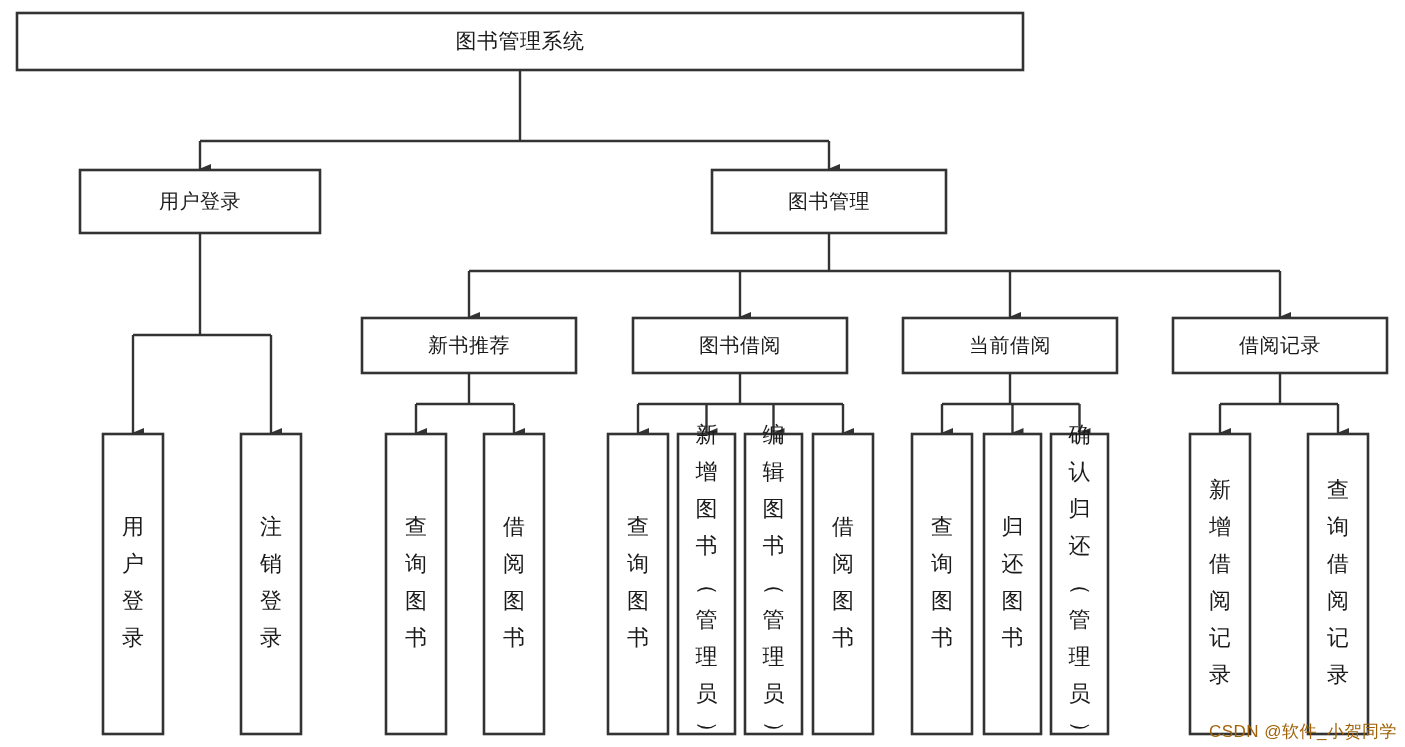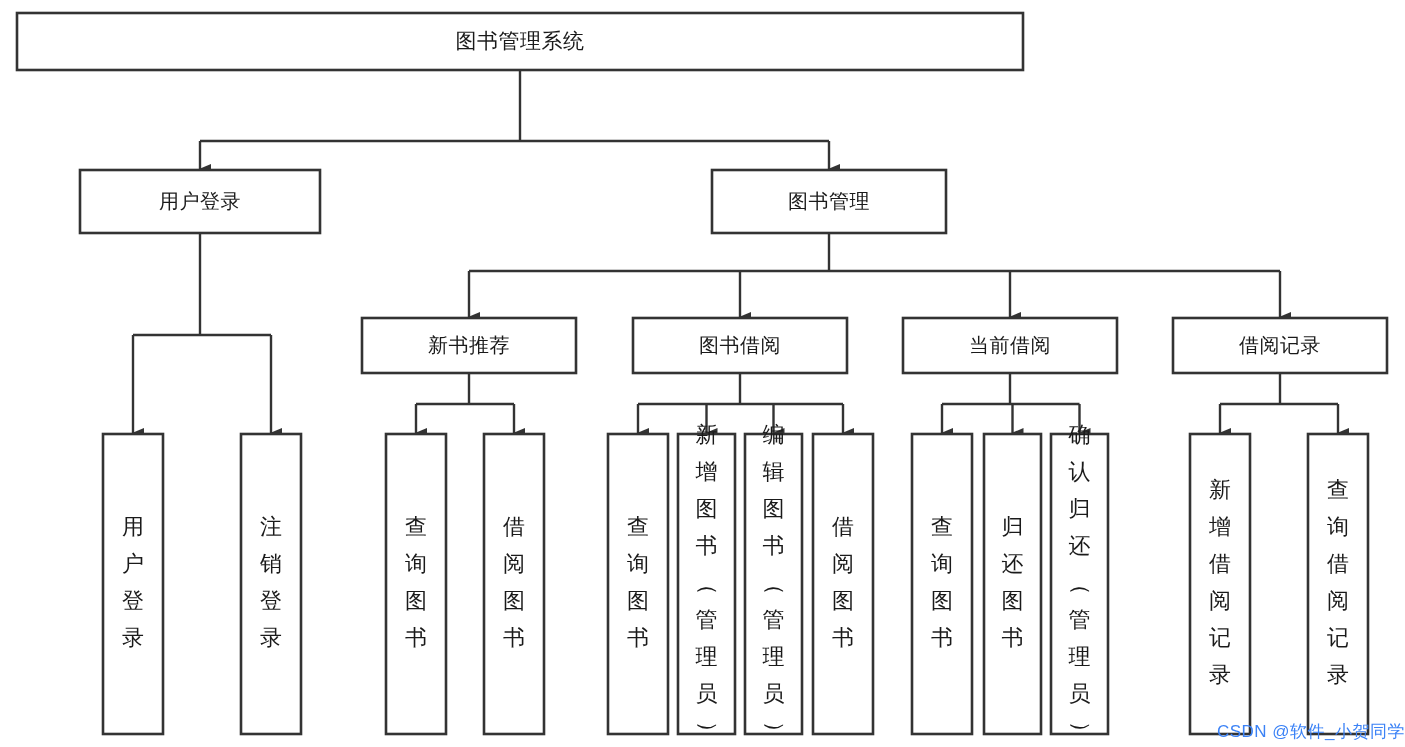--- a/index.html
+++ b/index.html
@@ -57,25 +57,25 @@
   }
   .leaf-label-char {
     fill: #1a1a1a;
     font-family: "Liberation Sans", "DejaVu Sans", sans-serif;
     font-size: 22px;
     text-anchor: middle;
     dominant-baseline: middle;
   }
   .watermark {
     position: absolute;
-    right: 0;
+    right: 8px;
     bottom: 4px;
     font-family: "Liberation Sans", "DejaVu Sans", sans-serif;
     font-size: 17px;
-    color: #3b82f6;
+    color: #a16207;
     letter-spacing: 0.5px;
     white-space: nowrap;
     user-select: none;
   }
 </style>
 </head>
 <body>
 
 <div id="diagram-root">
   <svg class="diagram-canvas" viewBox="0 0 1405 747">

